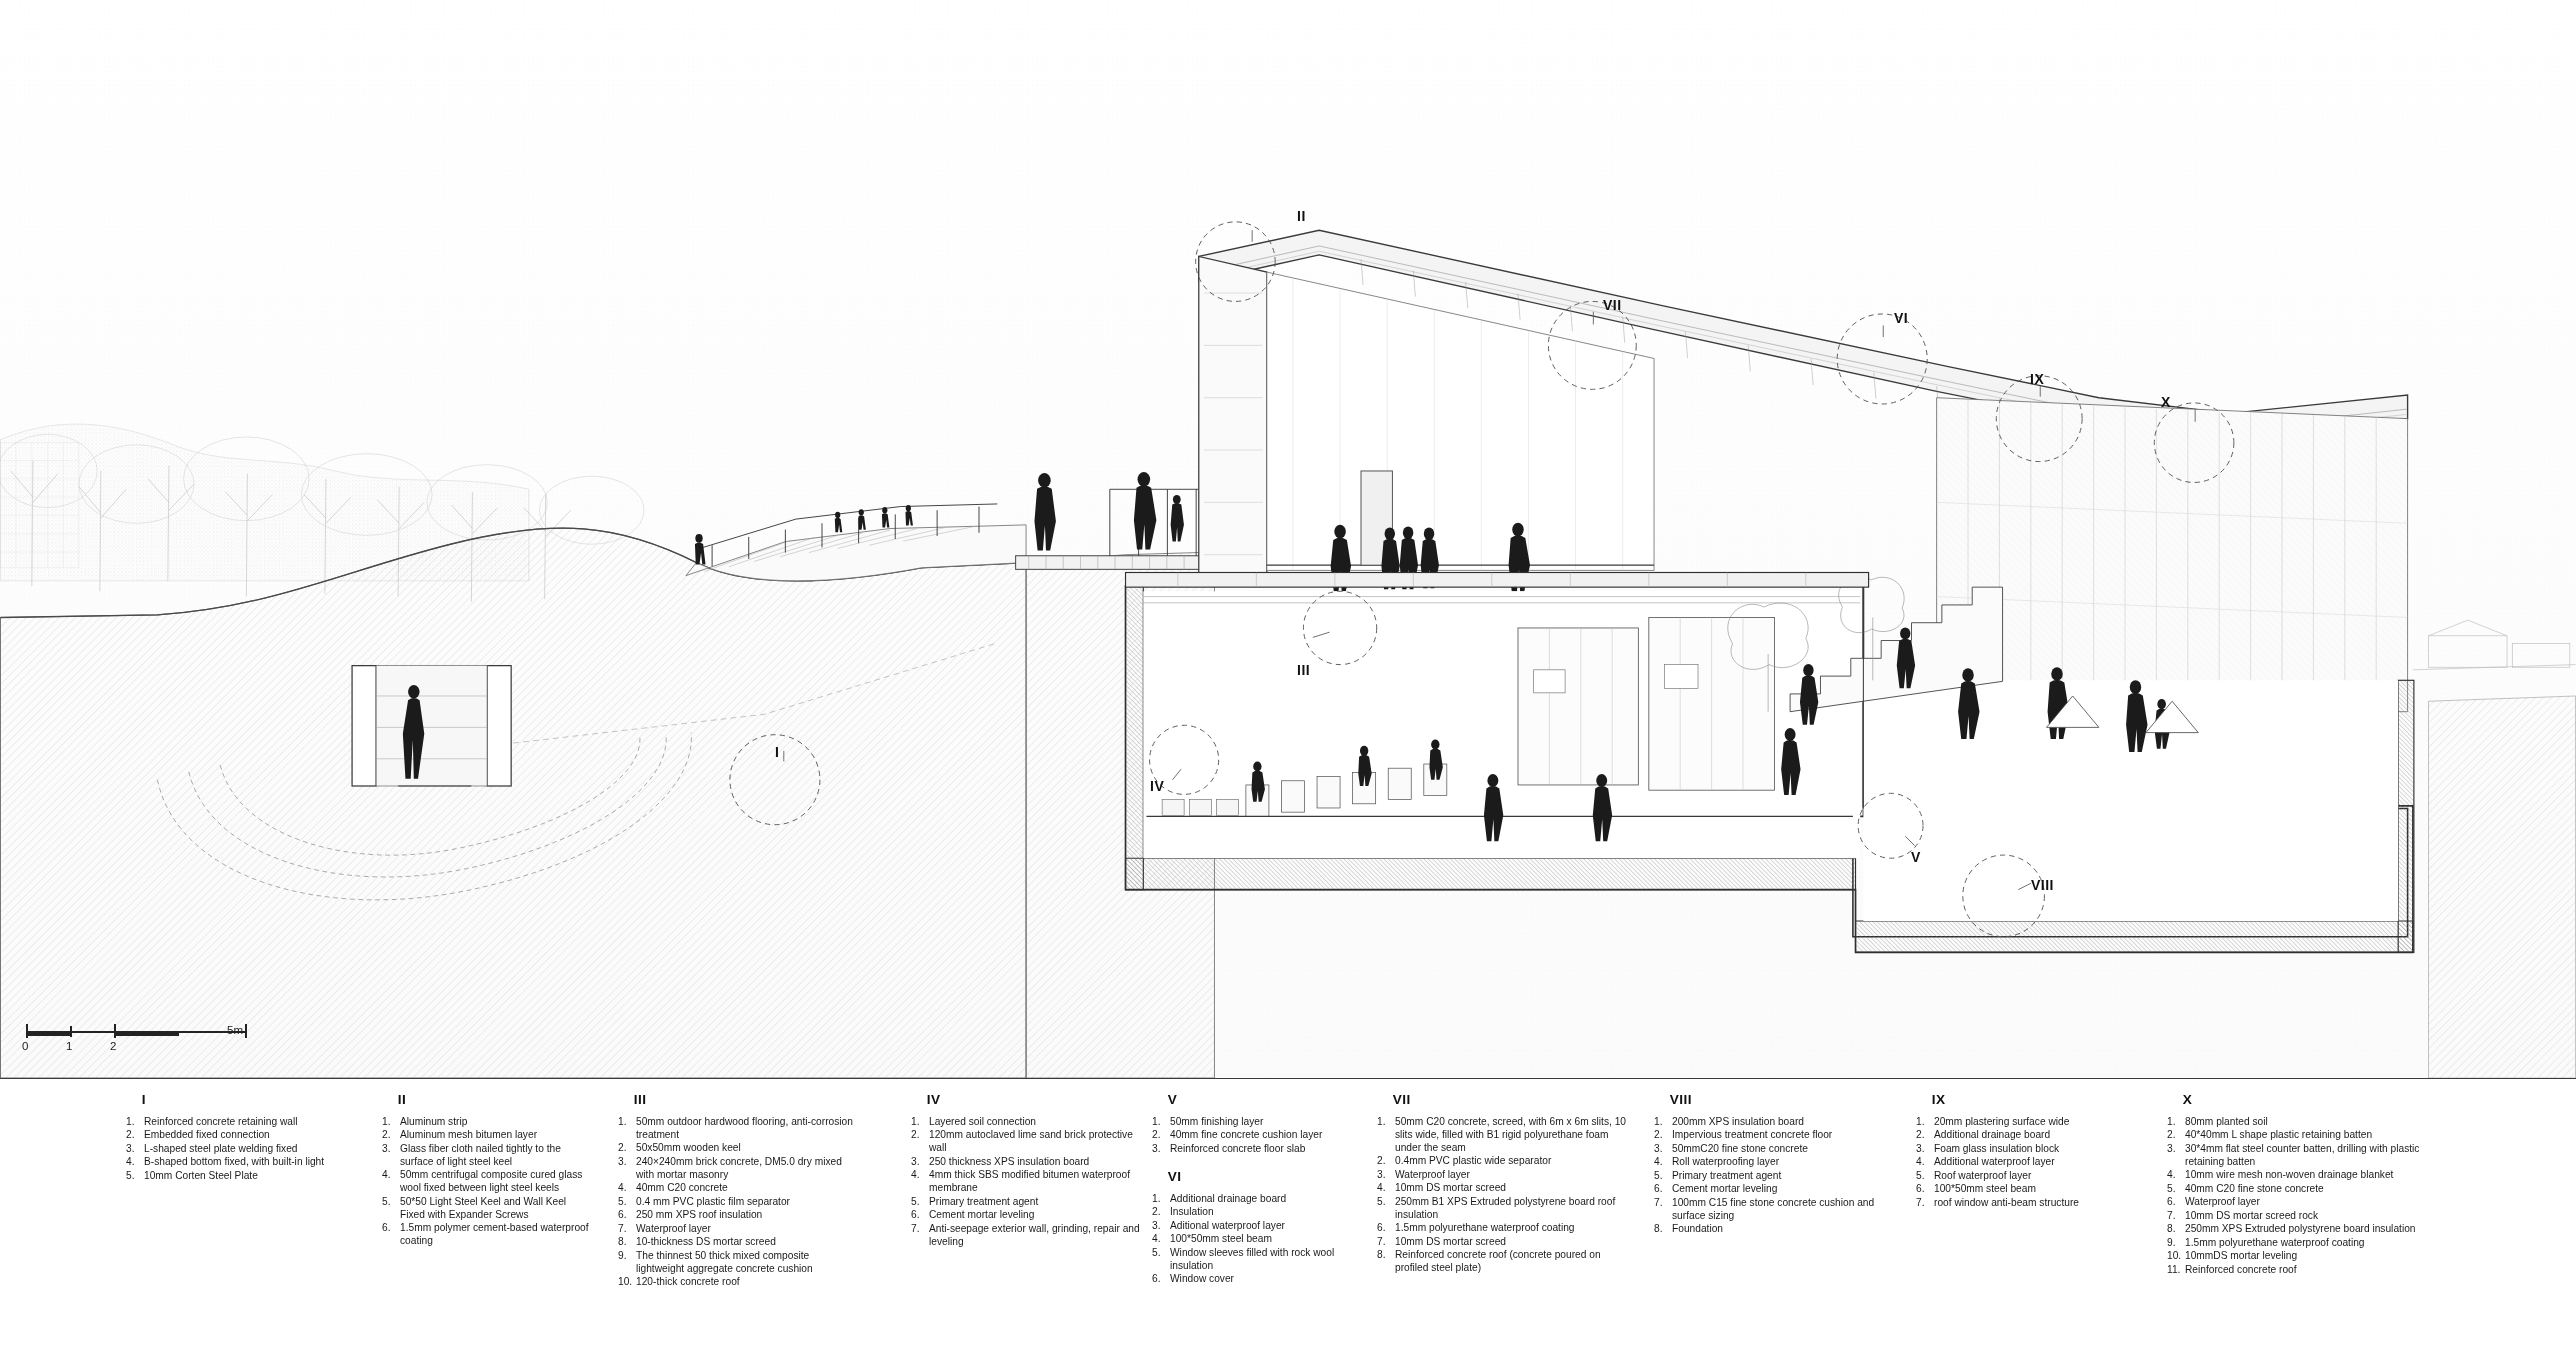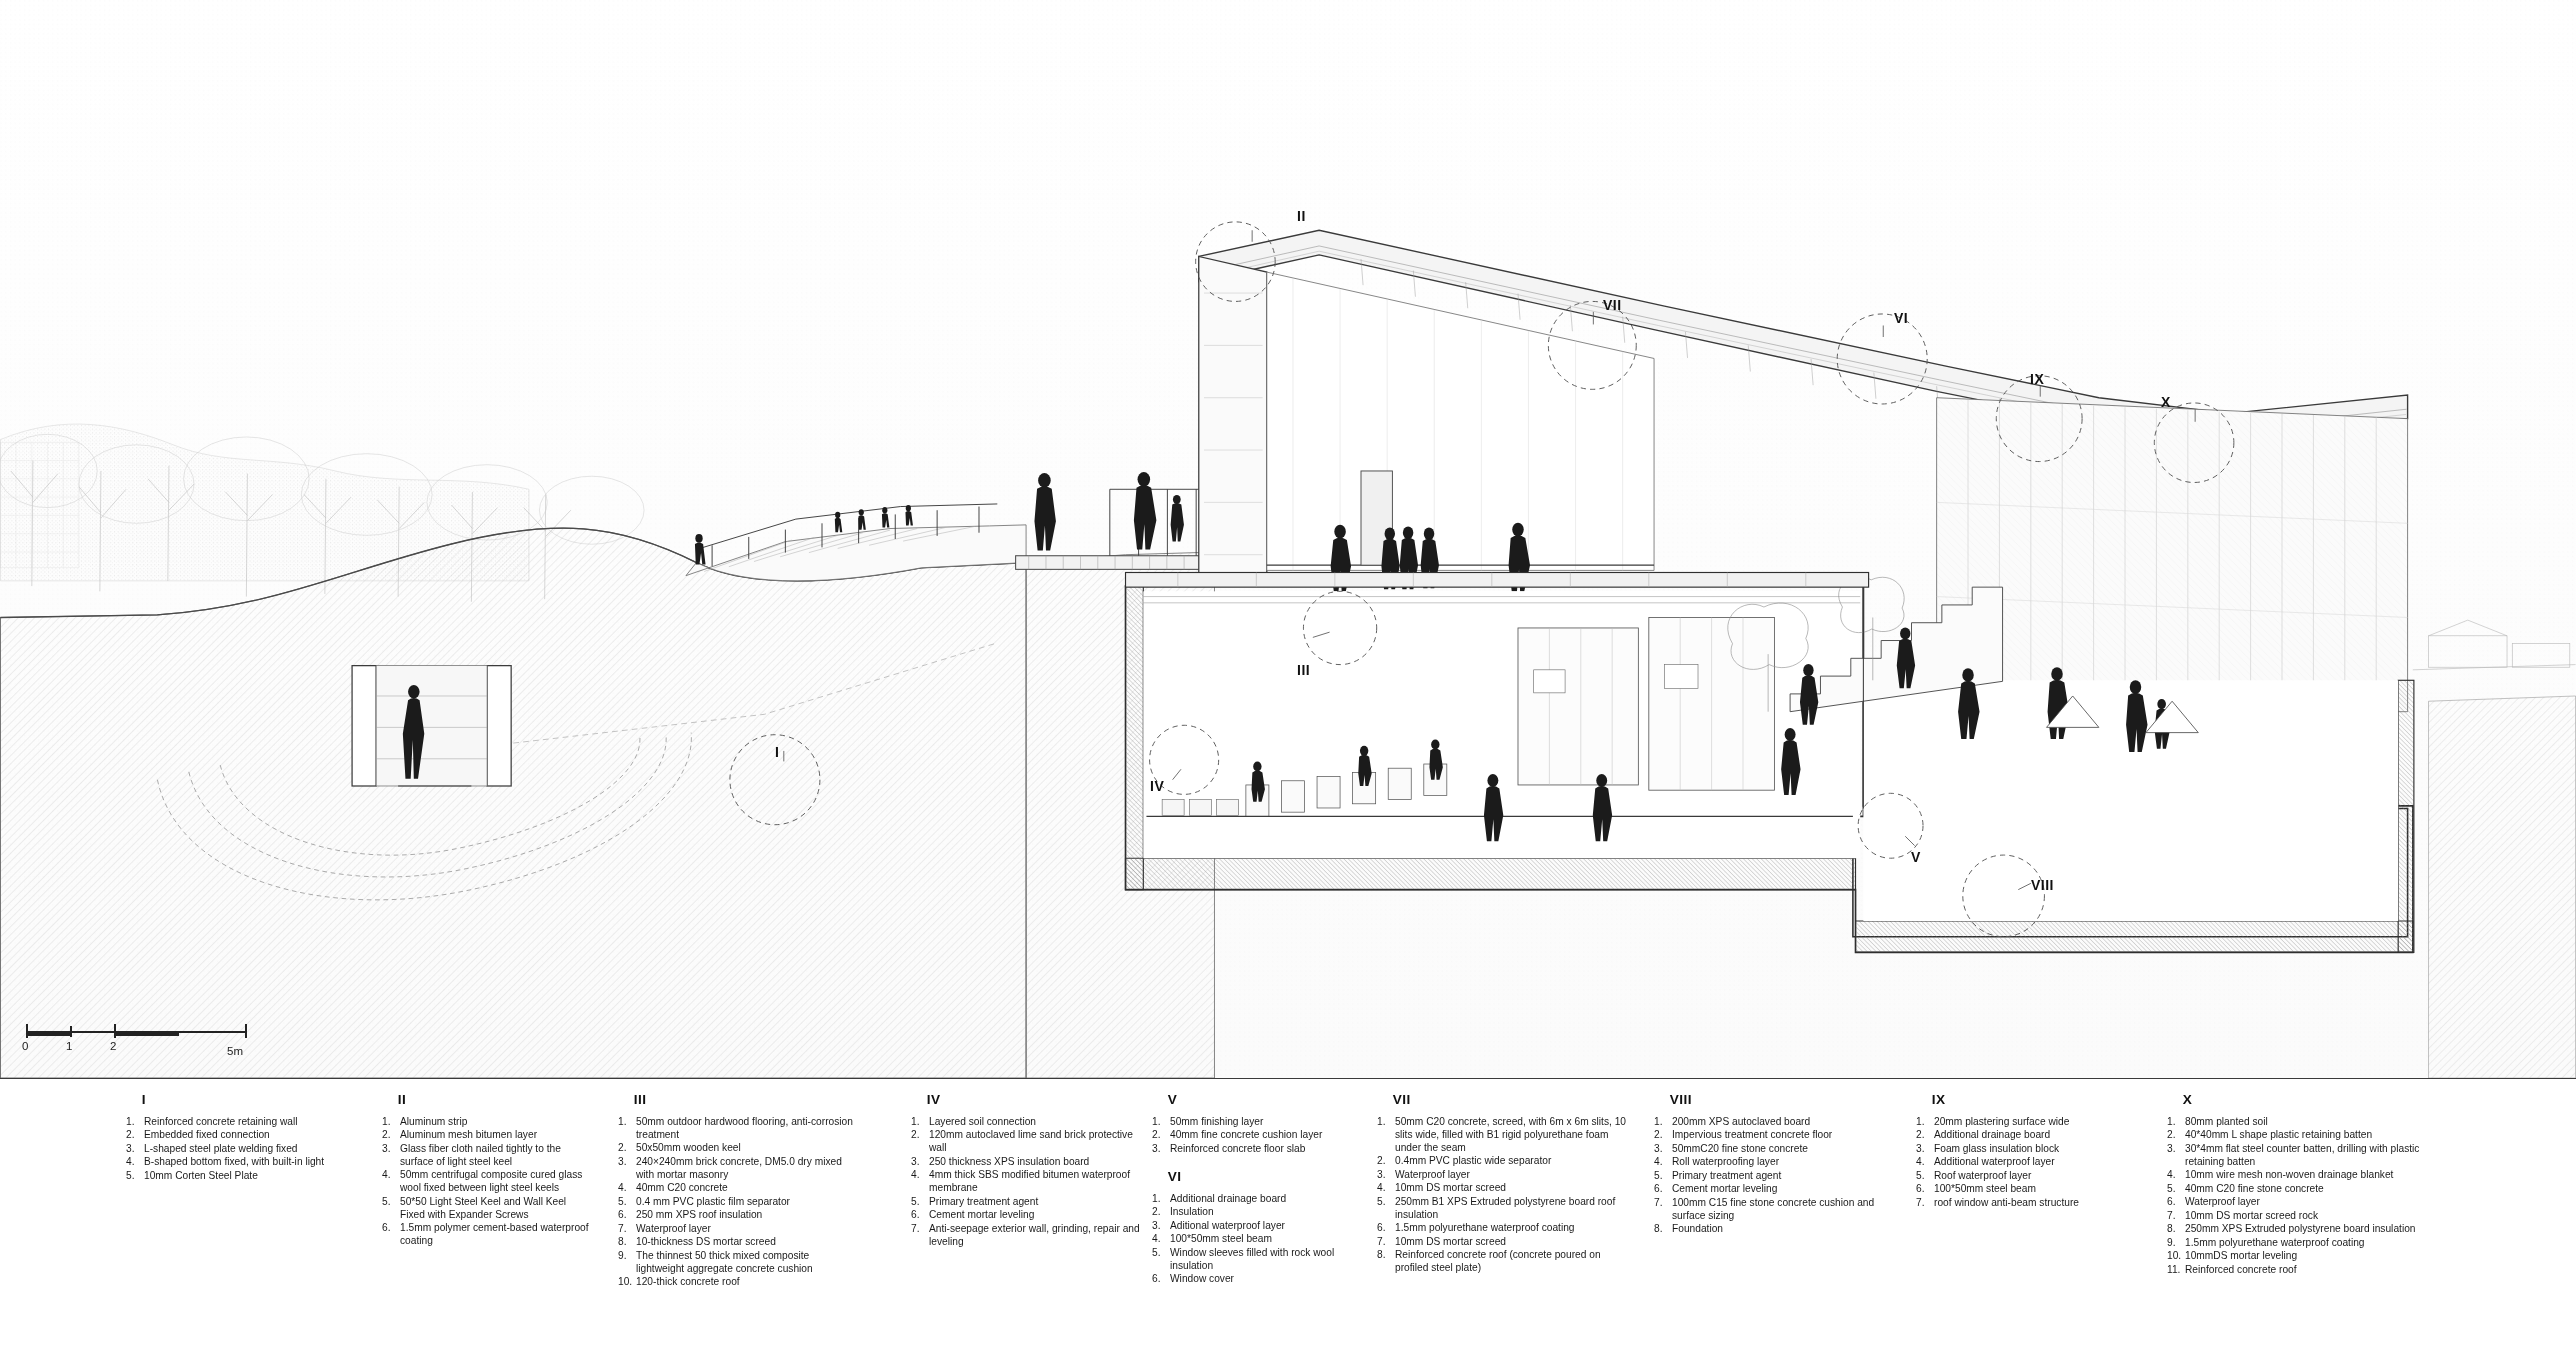--- a/index.html
+++ b/index.html
@@ -508,21 +508,21 @@
     <div class="sb-line" style="left:5.2px;top:21px;width:220px;height:1.6px;background:#222;"></div>
     <div class="sb-line" style="left:5.2px;top:13.6px;width:1.6px;height:14.7px;"></div>
     <div class="sb-line" style="left:49px;top:15.7px;width:1.6px;height:11.5px;"></div>
     <div class="sb-line" style="left:93px;top:13.6px;width:1.6px;height:14.7px;"></div>
     <div class="sb-line" style="left:224px;top:13.6px;width:1.6px;height:14.7px;"></div>
     <div class="sb-line" style="left:5.2px;top:21px;width:44px;height:5.2px;background:#222;"></div>
     <div class="sb-line" style="left:93px;top:21px;width:65px;height:5.2px;background:#222;"></div>
     <div class="sb-label" style="left:1px;top:30px;">0</div>
     <div class="sb-label" style="left:45px;top:30px;">1</div>
     <div class="sb-label" style="left:89px;top:30px;">2</div>
-    <div class="sb-label" style="left:206px;top:35px;">5m</div>
+    <div class="sb-label" style="left:206px;top:14px;">5m</div>
   </div>
 
   <div id="legend">
     <div class="legend-inner">
 
       <div class="leg-col" style="left:126px;width:209px;">
         <div class="leg-title" style="margin-left:15.7px;">I</div>
         <ul class="leg-list">
           <li>
               <span class="leg-num">1.</span>
@@ -738,21 +738,21 @@
               <span class="leg-txt">Reinforced concrete roof (concrete poured on profiled steel plate)</span>
             </li>
         </ul>
       </div>
 
       <div class="leg-col" style="left:1654px;width:241px;">
         <div class="leg-title" style="margin-left:15.7px;">VIII</div>
         <ul class="leg-list">
           <li>
               <span class="leg-num">1.</span>
-              <span class="leg-txt">200mm XPS autoclaved board</span>
+              <span class="leg-txt">200mm XPS insulation board</span>
             </li>
           <li>
               <span class="leg-num">2.</span>
               <span class="leg-txt">Impervious treatment concrete floor</span>
             </li>
           <li>
               <span class="leg-num">3.</span>
               <span class="leg-txt">50mmC20 fine stone concrete</span>
             </li>
           <li>

